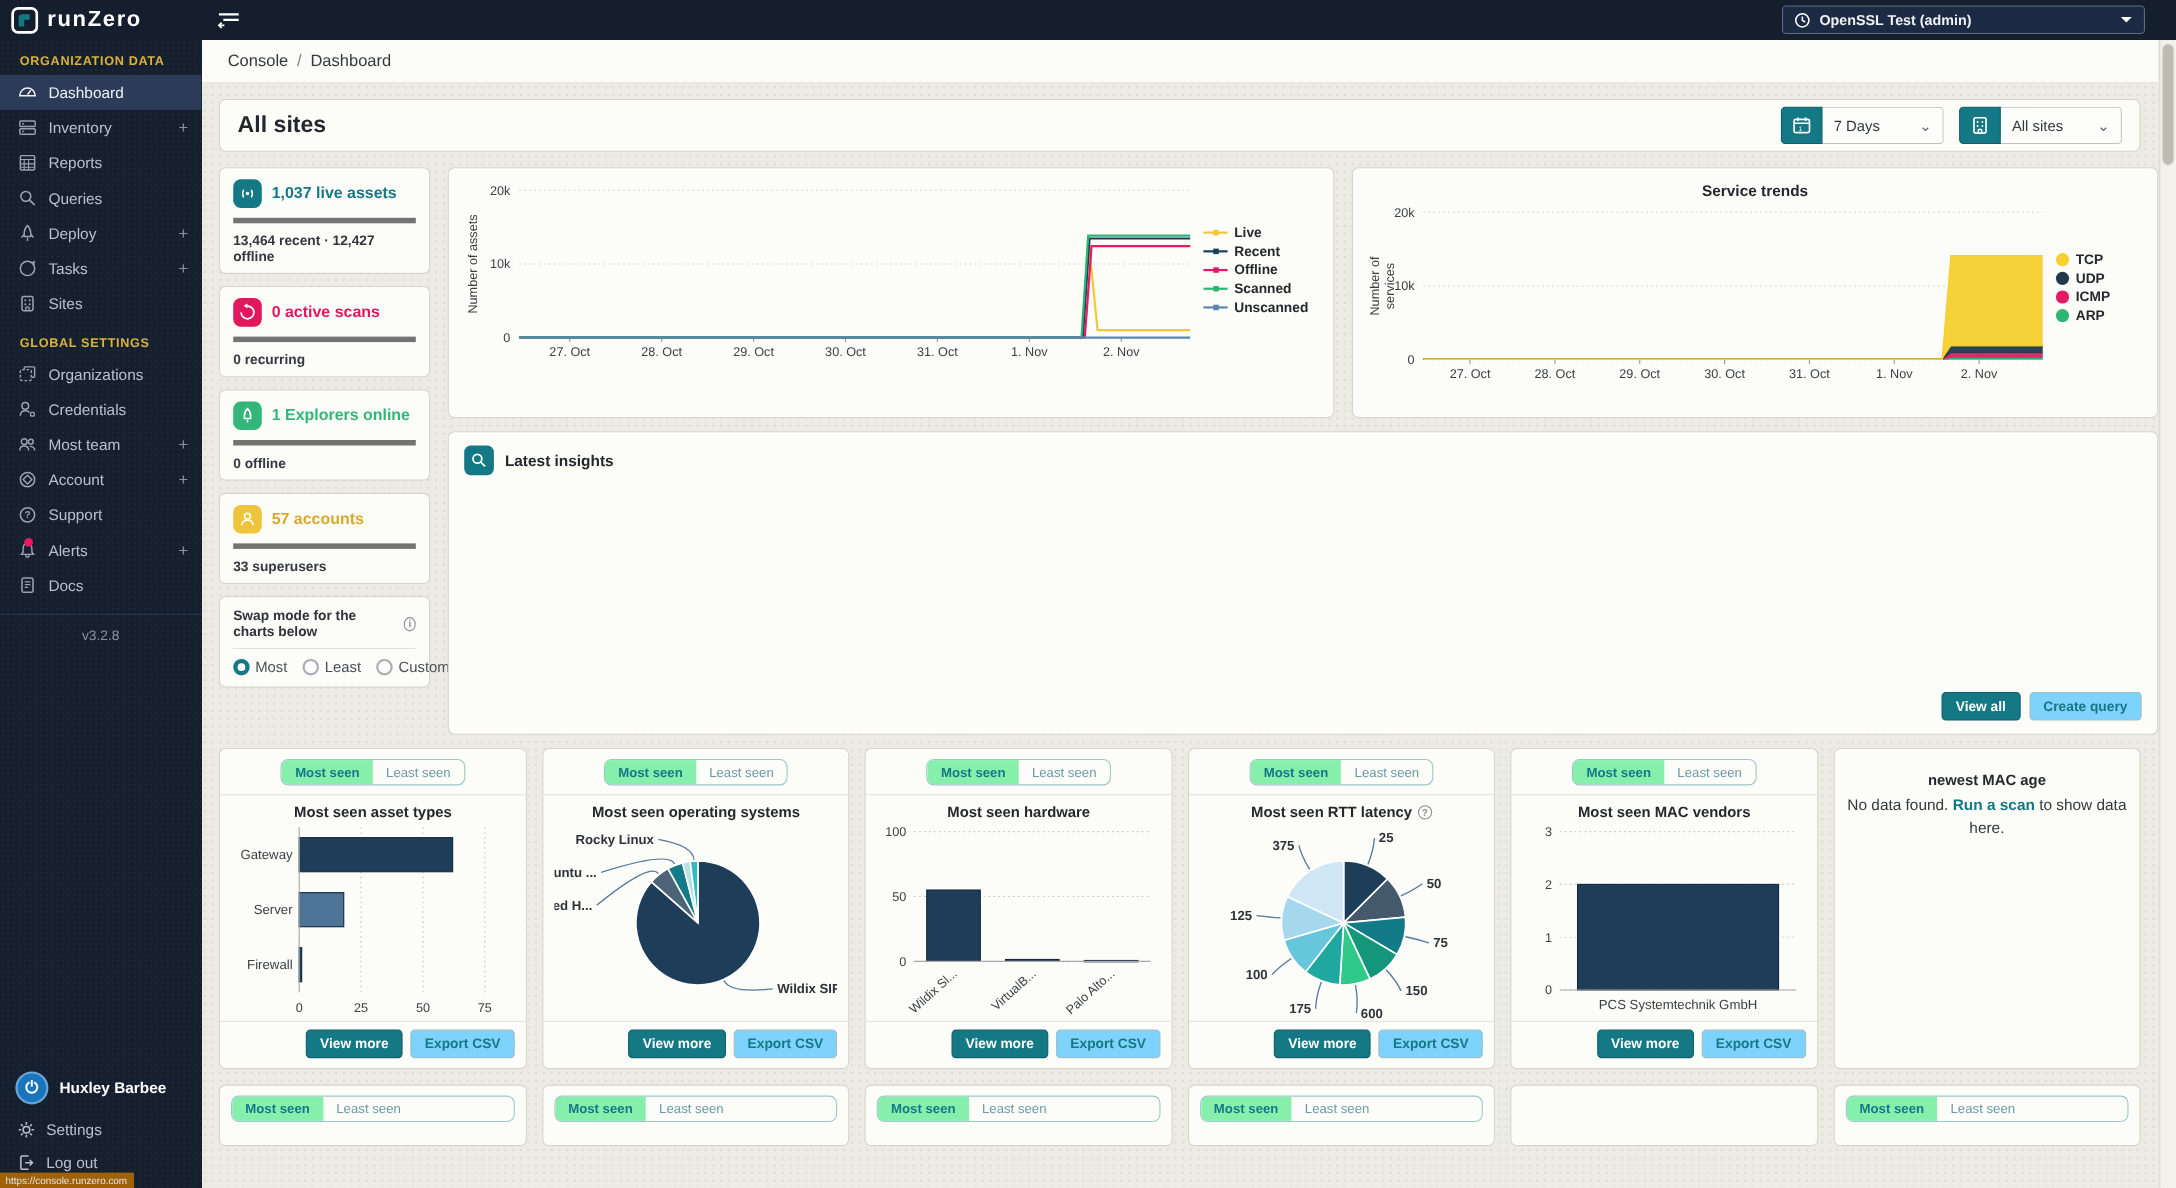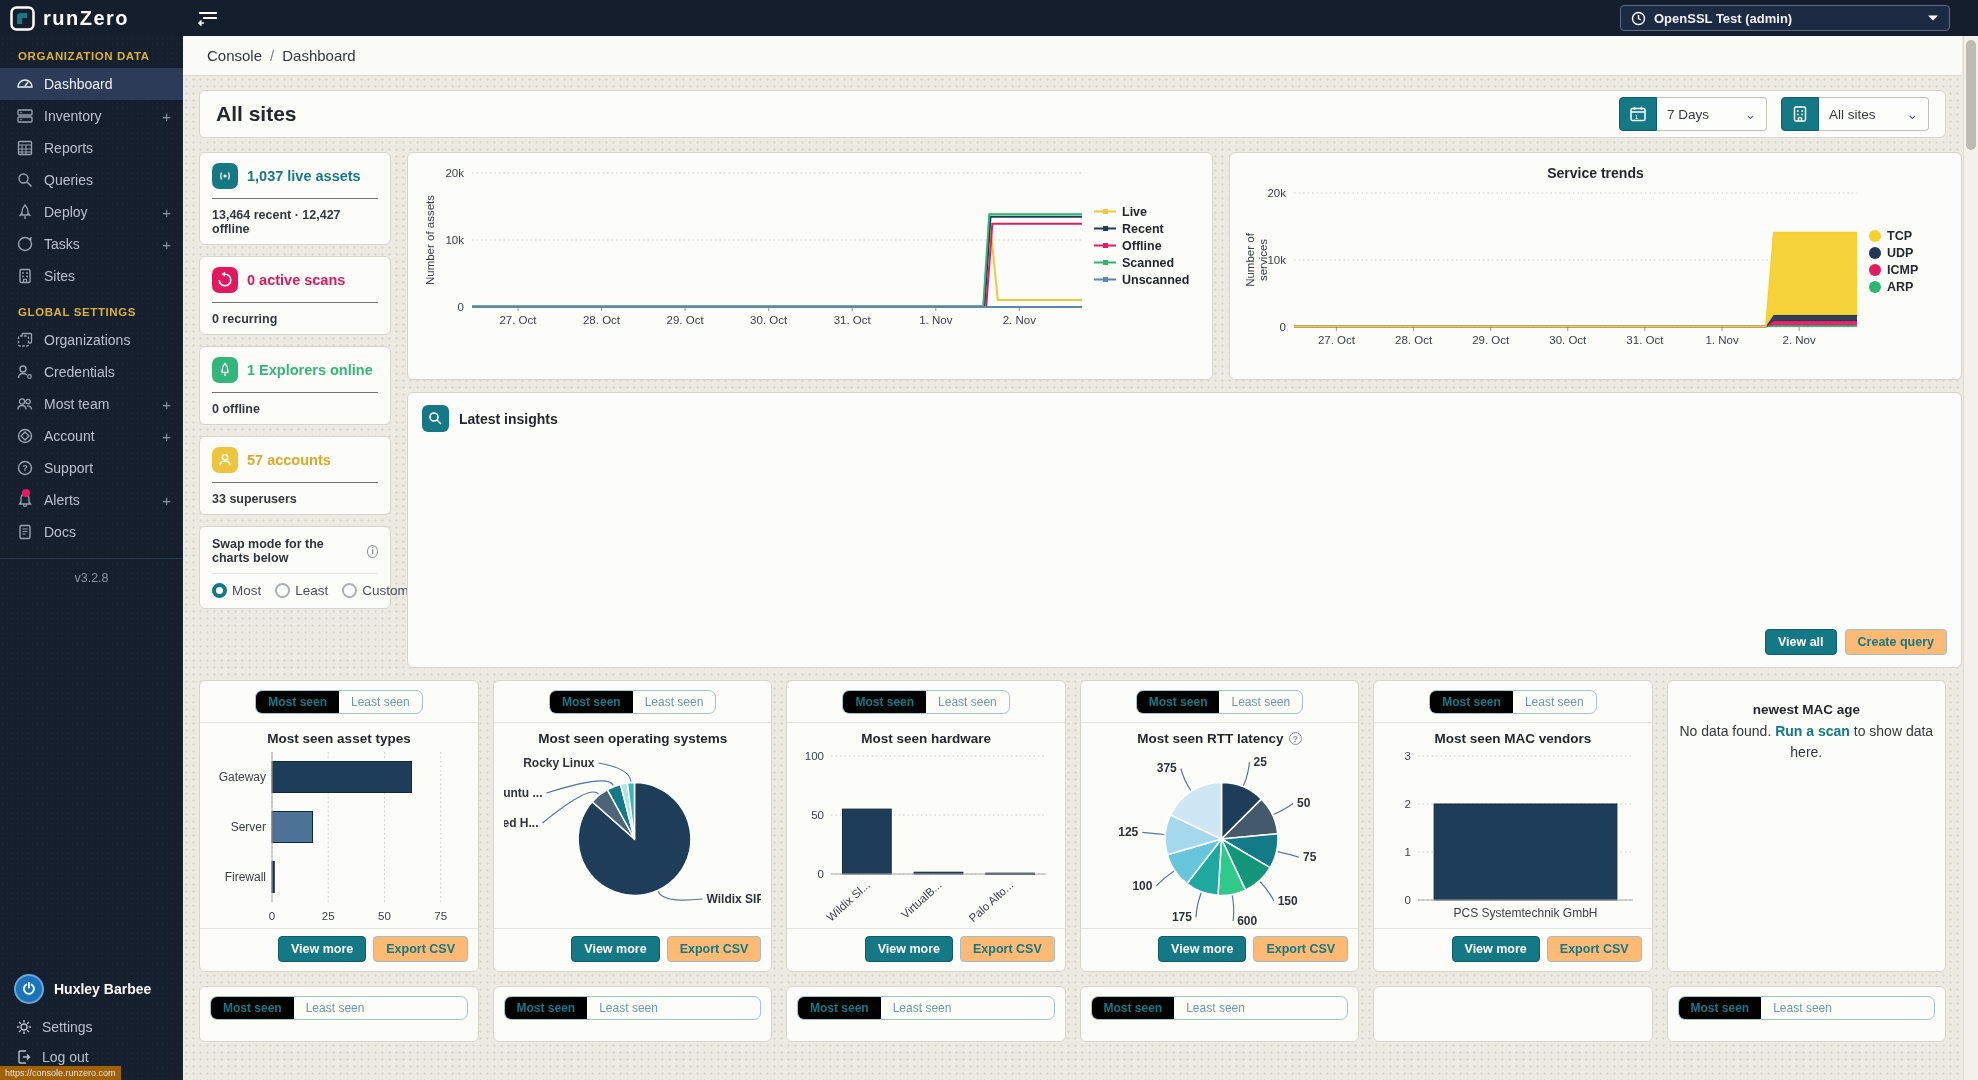--- a/index.html
+++ b/index.html
@@ -61,21 +61,21 @@
     font-size:13.5px;color:#34393e;padding:0 10px;}
   .sel-box .caret{color:#5c666e;}
 
   .mid{display:grid;grid-template-columns:192px 806px 733px;grid-template-rows:228px 276px;
     gap:12px 16px;grid-template-areas:"stats assets services" "stats insights insights";}
   .stats-col{grid-area:stats;display:flex;flex-direction:column;gap:11px;}
   .stat-card{padding:10px 12px 8px 12px;}
   .stat-top{display:flex;align-items:center;gap:9px;padding-bottom:9px;}
   .stat-icon{width:26px;height:26px;border-radius:7px;display:flex;align-items:center;justify-content:center;}
   .stat-title{font-size:14.5px;font-weight:bold;}
-  .stat-sub{border-top:1px solid #737373;padding-top:9px;font-size:12.5px;font-weight:bold;color:#33383d;}
+  .stat-sub{border-top:5px solid #737373;padding-top:9px;font-size:12.5px;font-weight:bold;color:#33383d;}
   .swap-card{padding:10px 12px;}
   .swap-label{font-size:12.5px;font-weight:bold;color:#2e3338;display:flex;align-items:center;gap:5px;
     padding-bottom:8px;border-bottom:1px solid #e4e4dd;}
   .info-i{display:inline-flex;width:13px;height:13px;border:1px solid #8a9096;border-radius:50%;
     color:#8a9096;font-size:9px;align-items:center;justify-content:center;font-weight:bold;}
   .radio-row{display:flex;gap:14px;padding-top:9px;}
   .radio-opt{display:flex;align-items:center;gap:5px;font-size:13.5px;color:#4a5056;cursor:pointer;}
   .radio{width:15px;height:15px;border-radius:50%;border:2px solid #a9aeb4;background:#fff;}
   .radio.sel{border:4.5px solid #147885;}
 
@@ -89,29 +89,29 @@
   .ins-head{display:flex;align-items:center;gap:10px;}
   .ins-icon{width:27px;height:27px;border-radius:6px;background:#147885;display:flex;
     align-items:center;justify-content:center;}
   .ins-title{font-size:14px;font-weight:bold;color:#24282c;}
   .ins-empty{position:absolute;top:82px;width:100%;left:0;text-align:center;font-size:14.5px;color:#33383d;}
   .ins-empty a{color:#147885;font-weight:bold;text-decoration:none;cursor:pointer;}
   .ins-actions{position:absolute;right:14px;bottom:12px;display:flex;gap:8px;}
 
   .btn-teal{background:#147885;color:#fff;border:1px solid #0f5f6a;border-radius:4px;
     font-size:12.5px;font-weight:bold;padding:5px 12px;cursor:pointer;font-family:inherit;}
-  .btn-outline{background:#fdba74;color:#147885;border:1px solid #9fc0c6;border-radius:4px;
+  .btn-outline{background:#7dd3fc;color:#147885;border:1px solid #9fc0c6;border-radius:4px;
     font-size:12.5px;font-weight:bold;padding:5px 12px;cursor:pointer;font-family:inherit;}
 
   .bottom-row{display:grid;grid-template-columns:repeat(6,1fr);gap:14px;margin-top:12px;}
   .mini-card{height:292px;padding:9px 10px;display:flex;flex-direction:column;position:relative;}
   .toggle{margin:0 auto;display:flex;border:1px solid #9fc6cc;border-radius:7px;overflow:hidden;
     font-size:12px;cursor:pointer;flex:0 0 auto;}
   .toggle .t-opt{padding:4px 12px;color:#6d9aa4;white-space:nowrap;}
-  .toggle .t-opt.sel{background:#000000;color:#147885;font-weight:bold;}
+  .toggle .t-opt.sel{background:#86efac;color:#147885;font-weight:bold;}
   .mini-hr{border-top:1px solid #e4e4dd;margin:8px -10px 0 -10px;}
   .mini-title{text-align:center;font-size:13.5px;font-weight:bold;color:#24282c;padding:8px 0 0 0;
     display:flex;align-items:center;justify-content:center;gap:5px;}
   .mini-chart{width:100%;height:168px;flex:1 1 auto;}
   .mini-actions{border-top:1px solid #e4e4dd;margin:0 -10px;padding:7px 10px 0 10px;
     display:flex;justify-content:flex-end;gap:7px;}
   .empty-card-text{text-align:center;font-size:14px;color:#33383d;padding-top:4px;line-height:1.5;}
   .empty-card-text a{color:#147885;font-weight:bold;text-decoration:none;cursor:pointer;}
 
   .partial-row{display:grid;grid-template-columns:repeat(6,1fr);gap:14px;margin-top:14px;}

